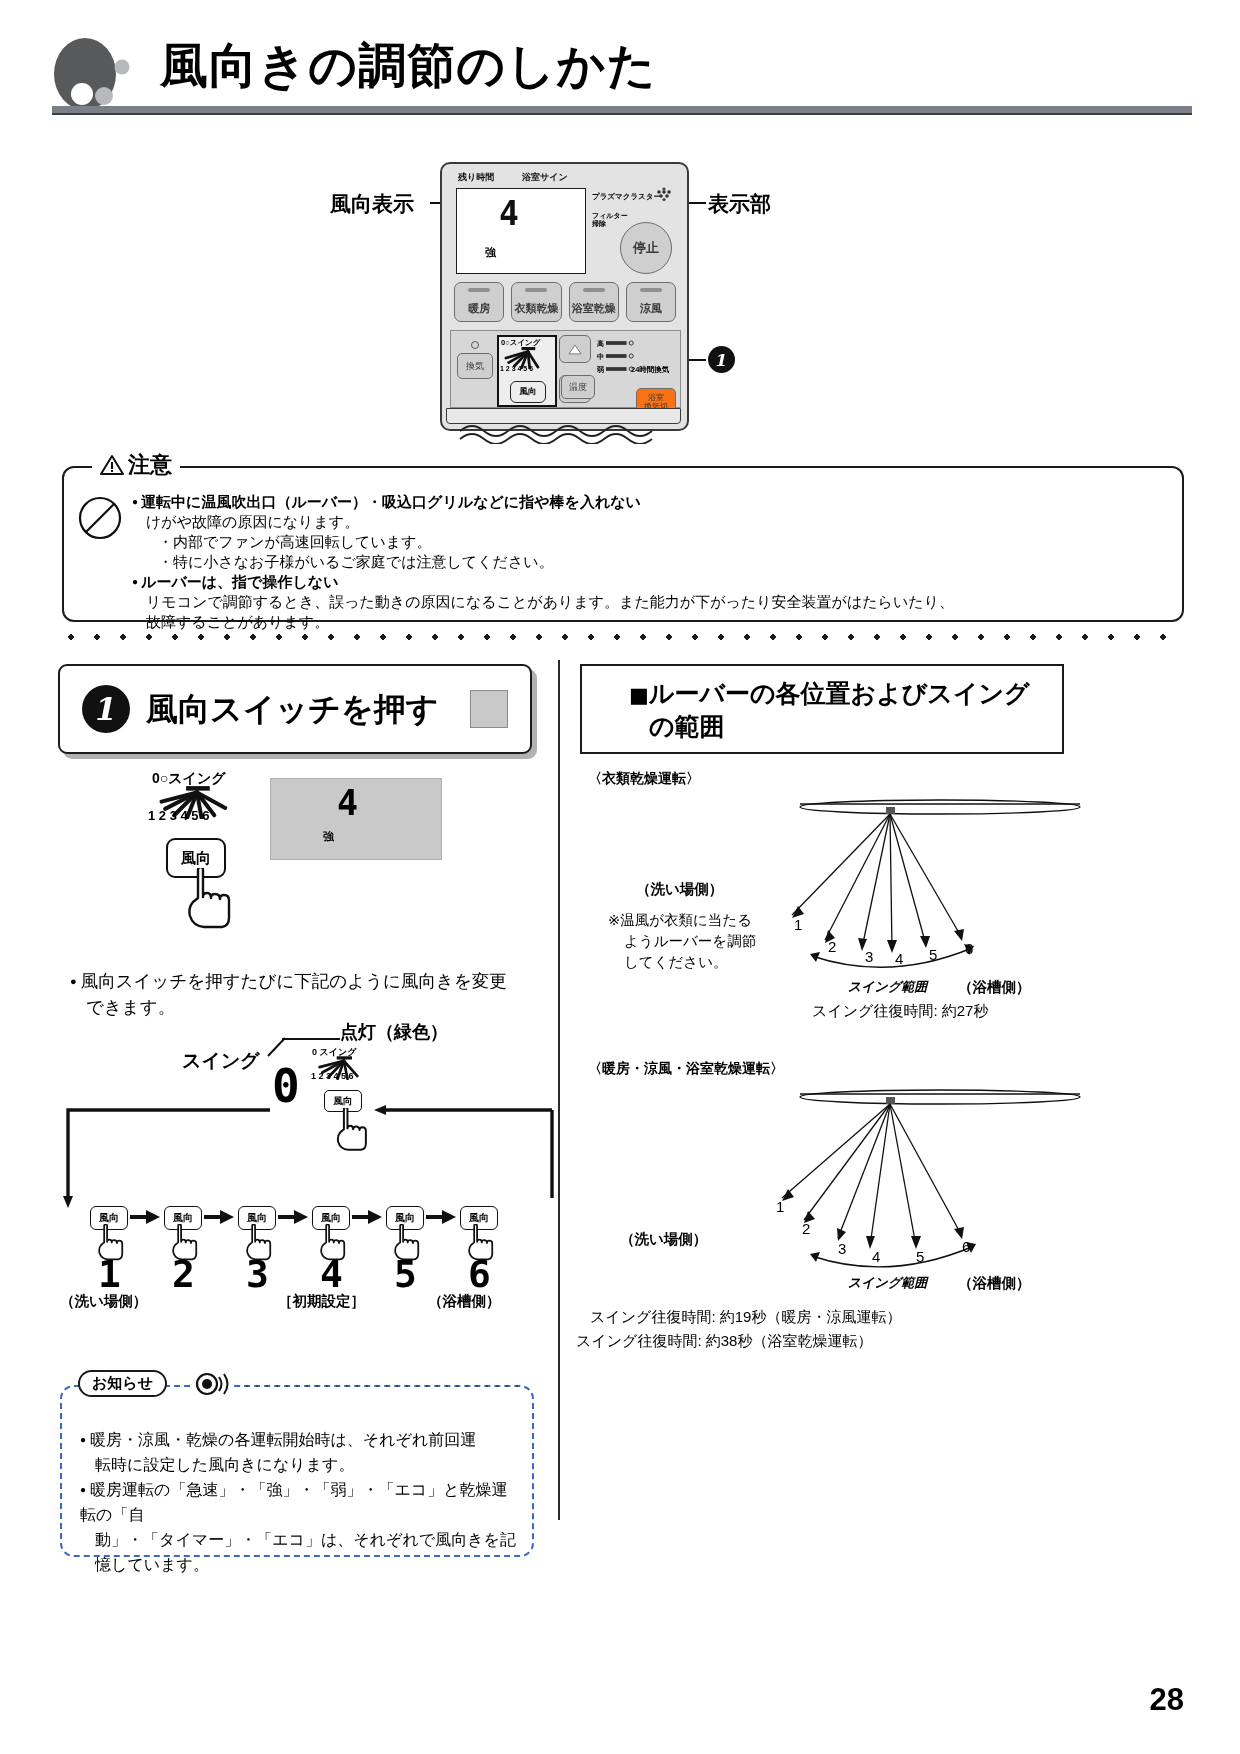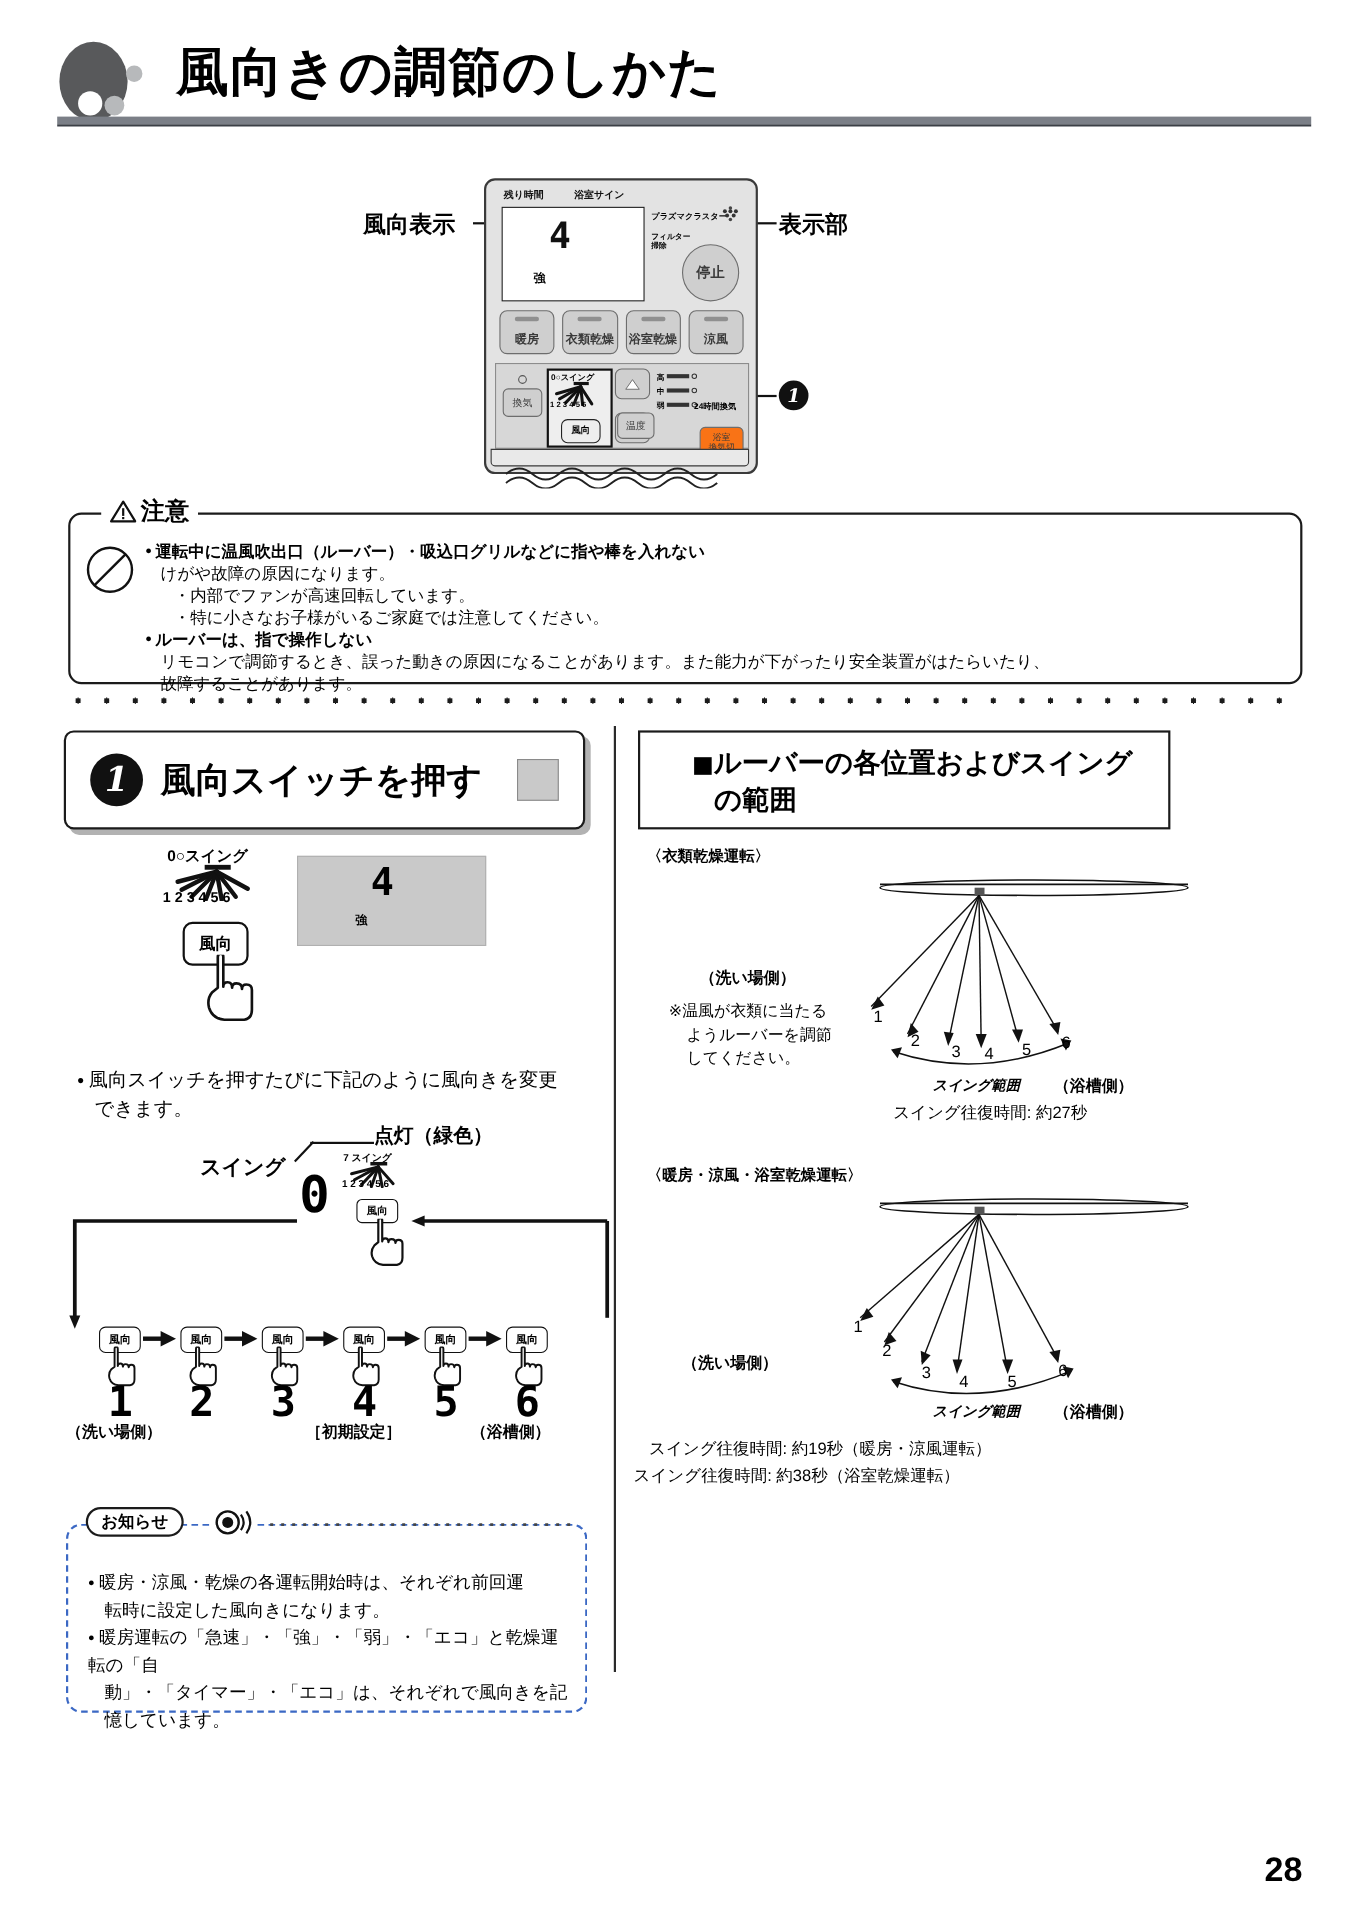--- a/index.html
+++ b/index.html
@@ -444,21 +444,21 @@
     <div class="tenka-lbl">点灯（緑色）</div>
     <div class="tenka-line"></div>
     <svg class="tenka-diag" viewBox="0 0 20 22">
         <line x1="19" y1="2" x2="2" y2="20" stroke="#111" stroke-width="2"></line>
       </svg>
 
     <div class="swing-word">スイング</div>
     <div class="swing-zero">0</div>
 
     <div class="mini-fan">
-      <div class="mini-fan-lbl">7 スイング</div>
+      <div class="mini-fan-lbl">0 スイング</div>
       <svg viewBox="0 0 60 26" style="position:absolute;left:4px;top:10px;width:54px;height:24px;">
         <rect x="23" y="0" width="17" height="3.6" fill="#111"></rect>
         <g stroke="#111" stroke-width="3" stroke-linecap="round">
           <line x1="31" y1="5" x2="4" y2="12"></line>
             <line x1="31" y1="5" x2="7" y2="18"></line>
           <line x1="31" y1="5" x2="14" y2="23"></line>
             <line x1="31" y1="5" x2="24" y2="25"></line>
           <line x1="31" y1="5" x2="35" y2="25"></line>
             <line x1="31" y1="5" x2="46" y2="22"></line>
         </g>

